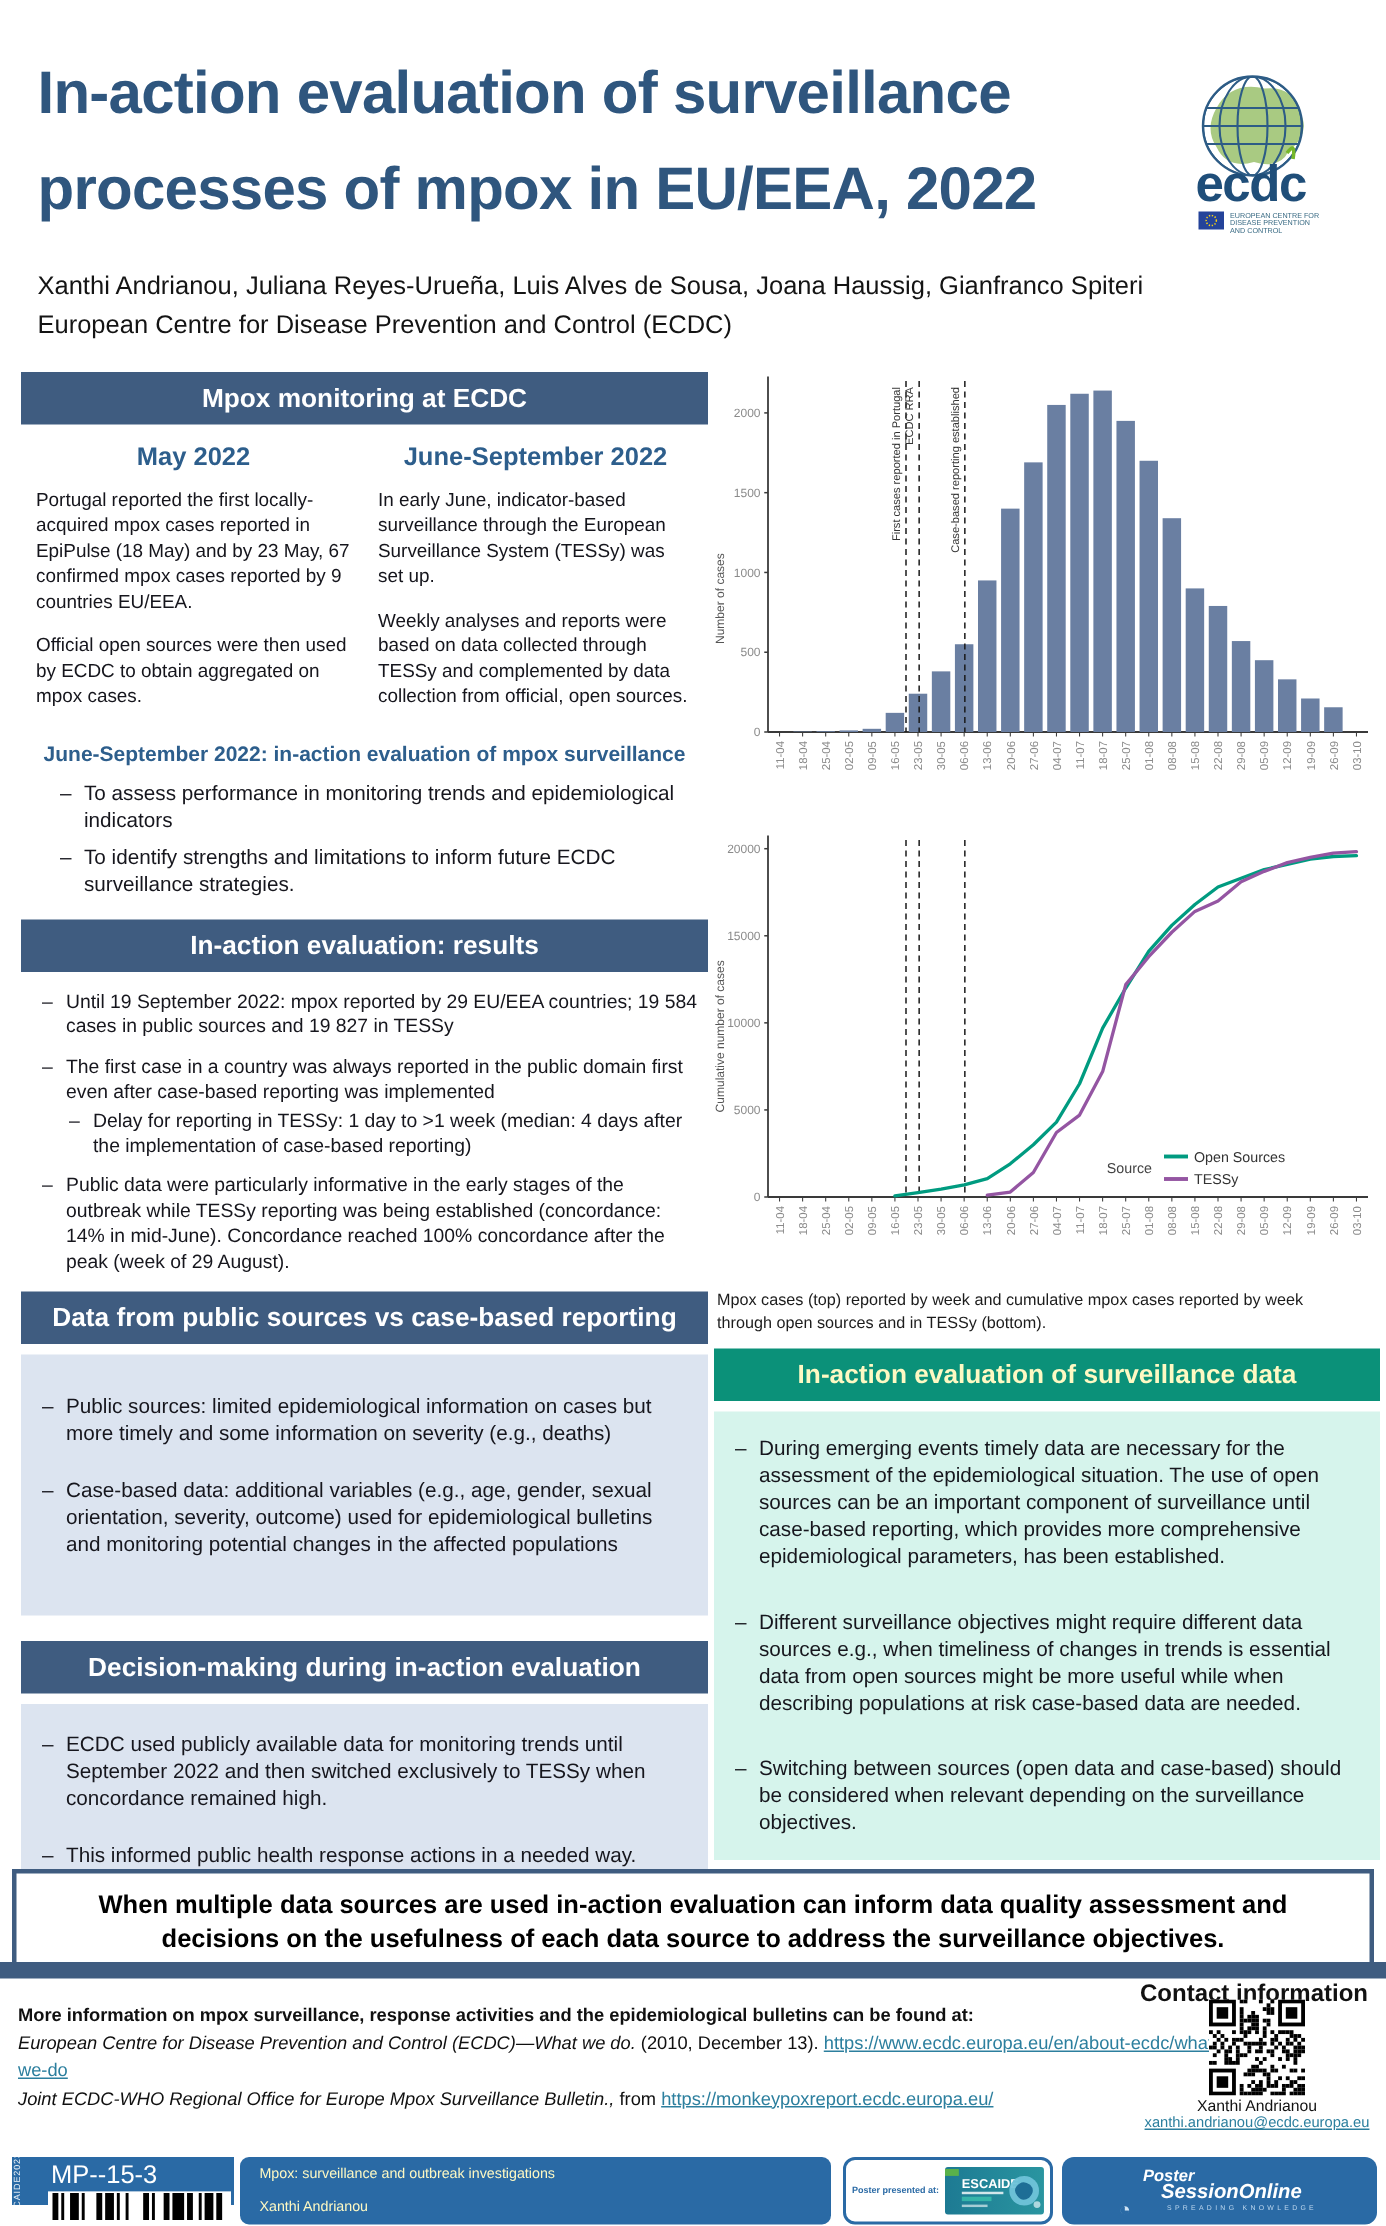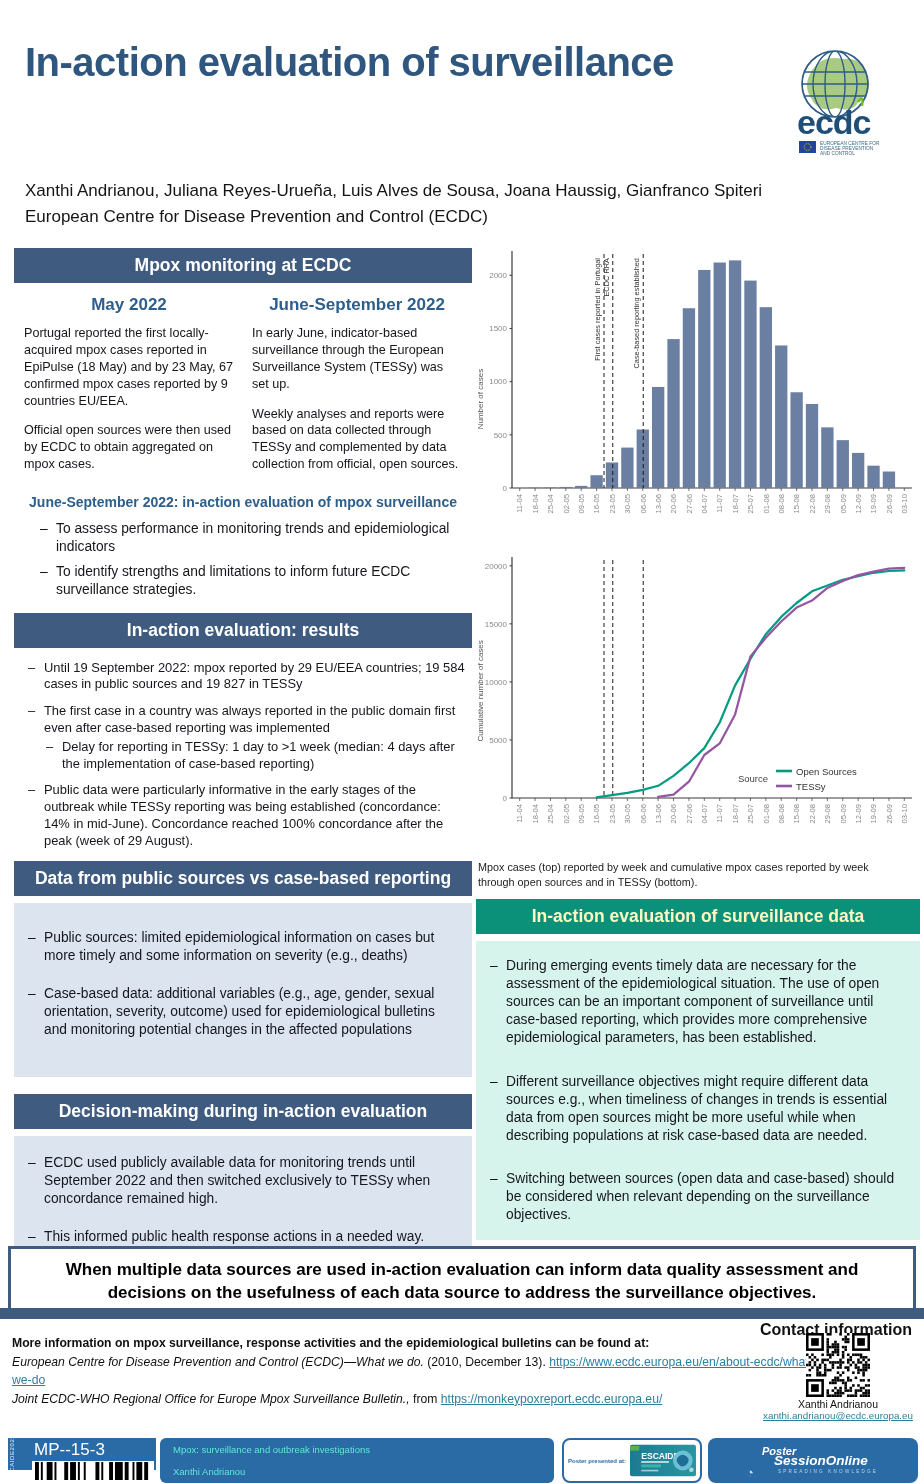--- a/index.html
+++ b/index.html
@@ -58,41 +58,42 @@
   .qr{display:block;width:64px;height:64px;margin:0 auto 1px auto;}
   .contact-name{font-size:10.5px;color:#111;}
   .contact-email{font-size:9.8px;}
   
   .bb{position:absolute;top:1438px;height:45px;box-sizing:border-box;}
   .id-box{left:8px;width:148px;background:#2a6aa5;}
   .side-label{position:absolute;left:1px;top:2px;height:41px;color:#fff;font-size:6px;
               writing-mode:vertical-rl;transform:rotate(180deg);letter-spacing:0.6px;opacity:.9;}
   .poster-id{position:absolute;left:26px;top:2px;color:#fff;font-size:17px;font-weight:400;}
   .barcode{position:absolute;left:24px;top:23px;width:122px;height:20px;background:#fff;}
-  .track-box{left:160px;width:394px;background:#2a6aa5;border-radius:6px;color:#5eead4;
+  .track-box{left:160px;width:394px;background:#2a6aa5;border-radius:6px;color:#fef9c3;
              padding:6px 13px;display:flex;flex-direction:column;justify-content:space-between;}
   .track-box .t{font-size:9.5px;}
   .presented-box{left:562px;width:140px;background:#fff;border:2px solid #2a6aa5;border-radius:8px;
                  display:flex;align-items:center;gap:4px;padding:2px 4px;}
   .presented-label{font-size:6px;font-weight:700;color:#2a6aa5;flex:0 0 auto;}
   .pso-box{left:708px;width:210px;background:#2a6aa5;border-radius:8px;color:#fff;
            display:flex;align-items:center;justify-content:center;}
   .pso-text{position:relative;text-align:left;line-height:1;}
   .pso1{display:block;font-size:11px;font-weight:700;font-style:italic;margin-left:14px;}
   .pso2{display:block;font-size:13.5px;font-weight:700;font-style:italic;margin-top:-3px;margin-left:26px;}
   .pso-tag{font-size:4.6px;letter-spacing:2.2px;color:#bcd7ef;margin:2px 0 0 30px;}
   .pso-globe{position:absolute;left:-2px;bottom:-4px;font-size:13px;color:#cfe3f5;}
 </style>
 </head>
 <body>
 
 <div class="poster">
 
   <div class="title">
     <div>In-action evaluation of surveillance</div>
+    <div>processes of mpox in EU/EEA, 2022</div>
   </div>
 
   <div class="logo-box">
     <svg viewBox="0 0 148 124" width="150" height="124">
       <defs>
         <clipPath id="globeclip">
             <circle cx="74" cy="40" r="33"></circle>
           </clipPath>
       </defs>
       <path d="M50,28 Q60,10 82,15 Q101,13 105,30 Q114,44 98,57 Q92,69 75,64 Q57,69 50,54 Q42,42 50,28 Z" fill="#a9ca82"></path>

